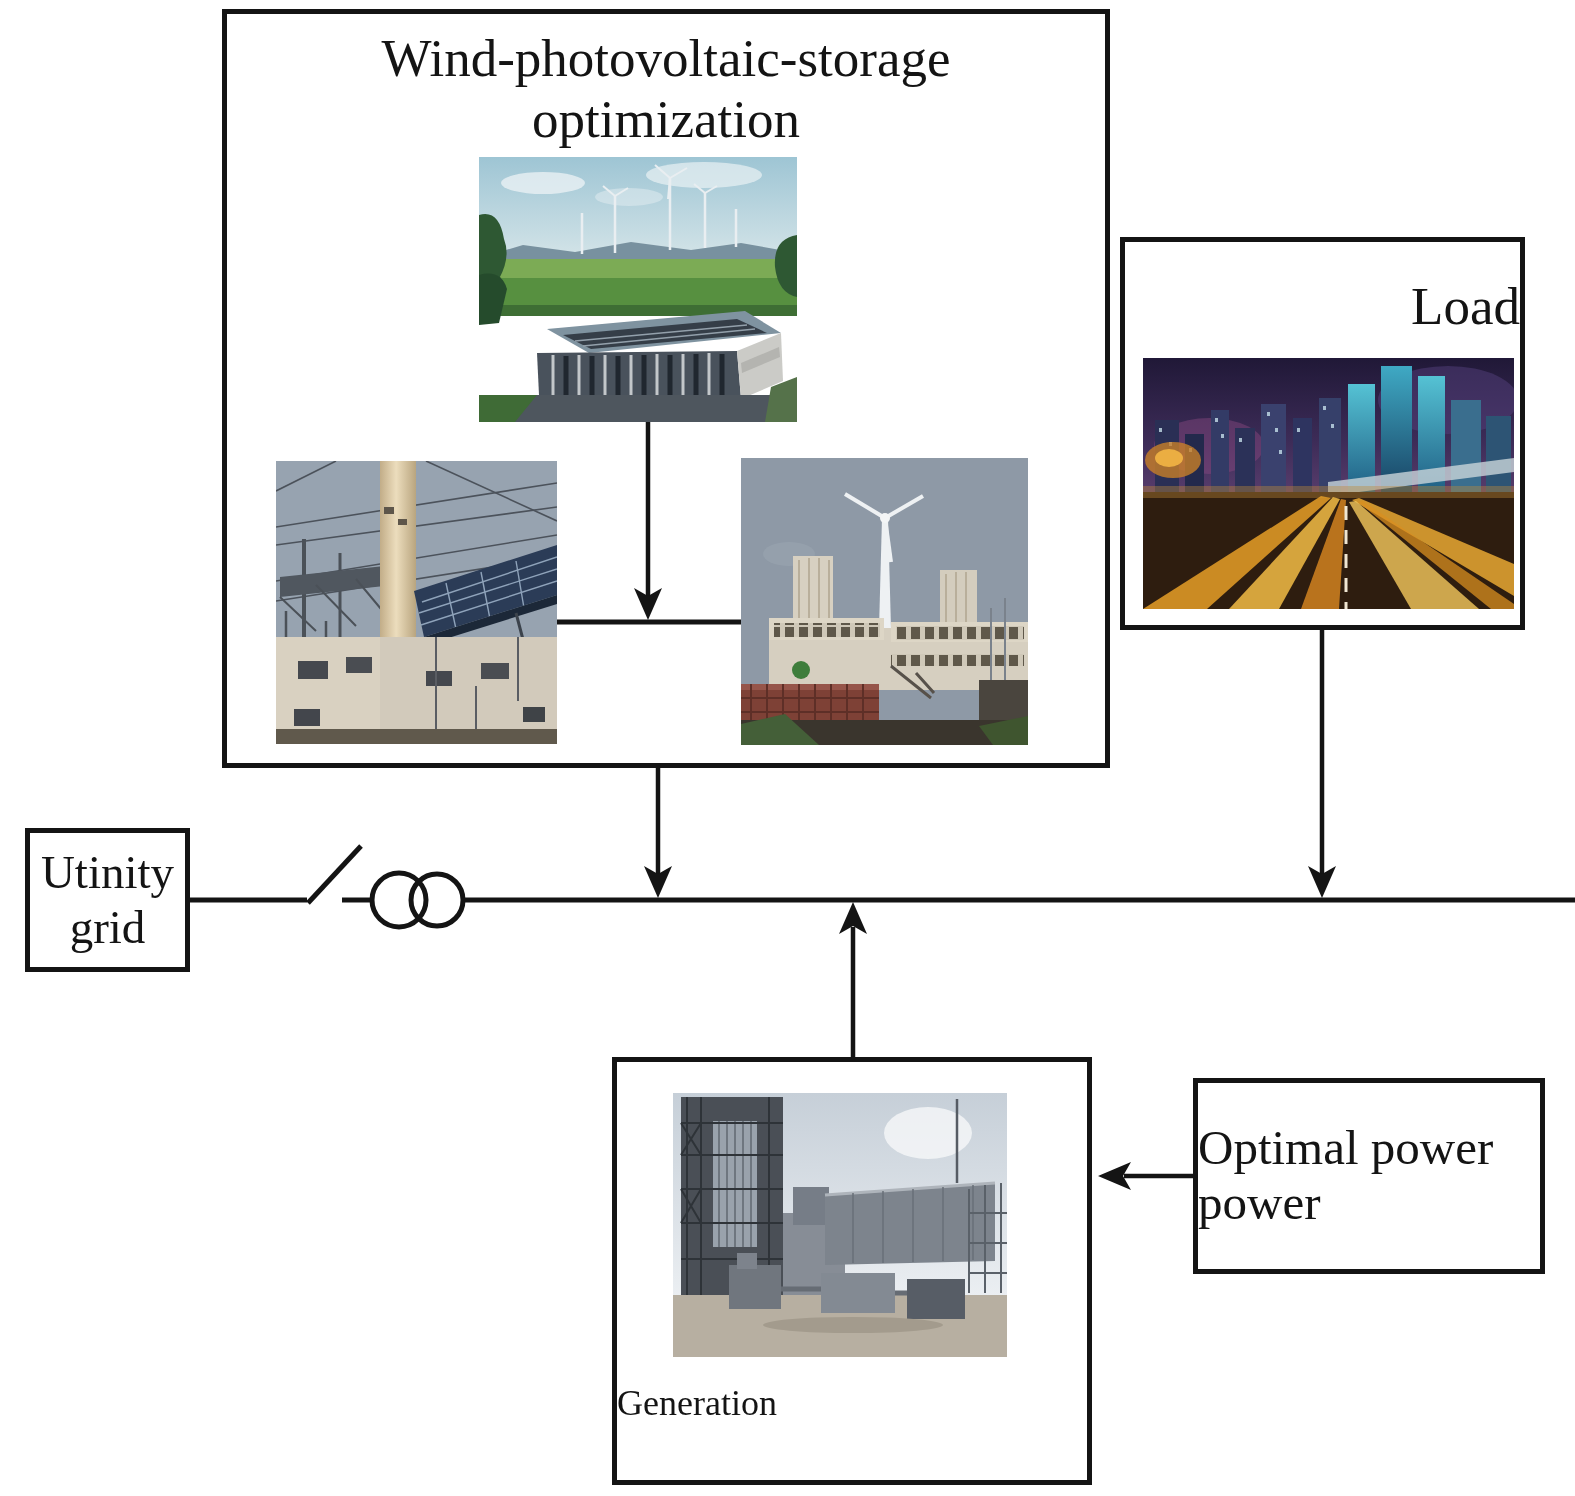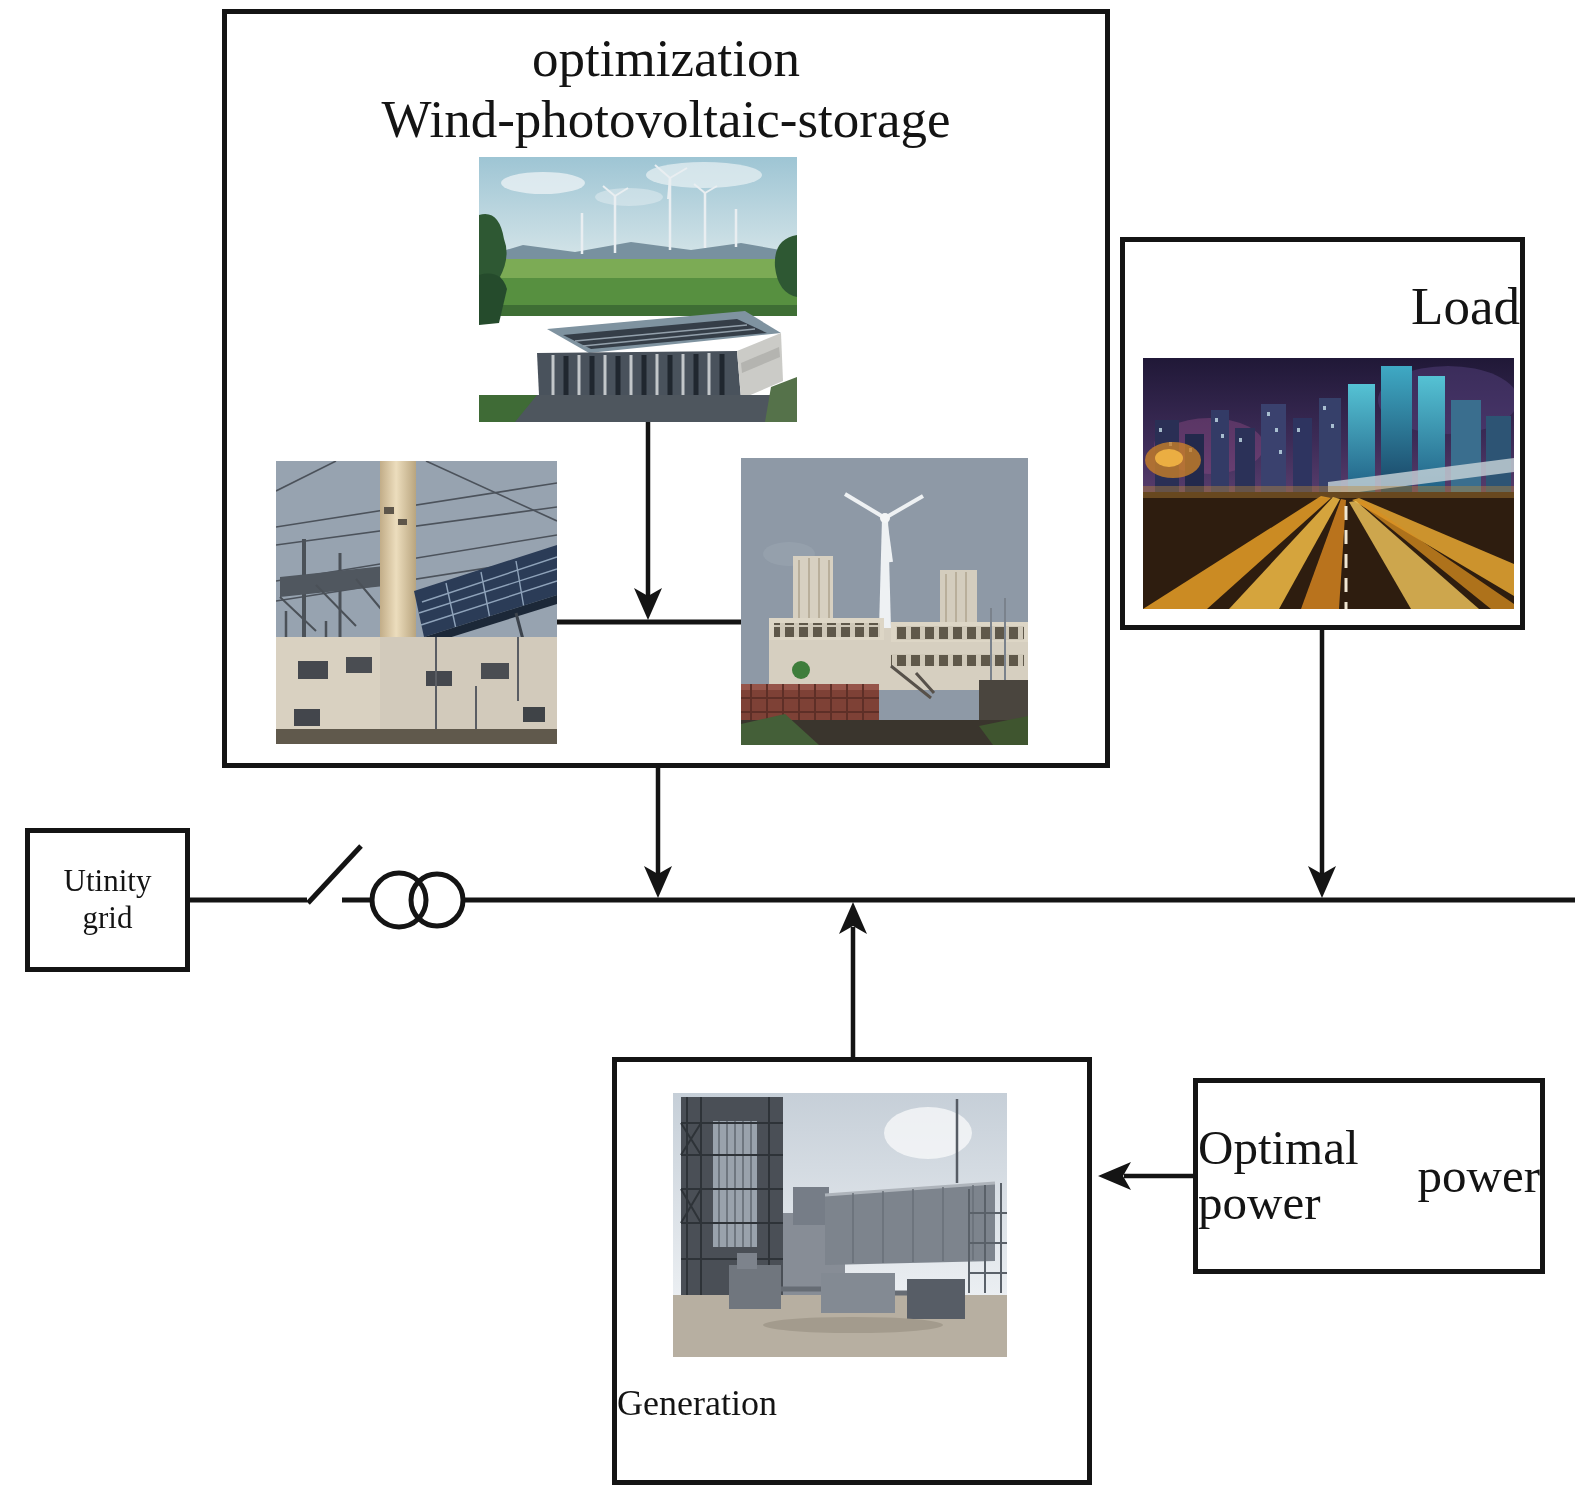--- a/index.html
+++ b/index.html
@@ -5,24 +5,24 @@
   html,body{margin:0;padding:0;background:#ffffff}
   .canvas{position:relative;width:1575px;height:1496px;background:#fff;
           font-family:"Liberation Serif","DejaVu Serif",serif;color:#141414;overflow:hidden}
   .wiring{position:absolute;left:0;top:0;width:1575px;height:1496px}
   .box{position:absolute;border:5px solid #141414;box-sizing:border-box;background:transparent}
   .photo{position:absolute;display:block}
   .wps-title{position:absolute;left:0;right:0;top:14px;text-align:center;font-size:53px;line-height:1.16}
   .wps-title span{display:block}
   .load-title{position:absolute;left:0;right:0;top:34px;text-align:right;font-size:53px}
   .utility-text{position:absolute;left:0;top:0;right:0;bottom:0;display:flex;flex-direction:column;
-                justify-content:center;align-items:center;font-size:31px;line-height:1.18}
+                justify-content:center;align-items:center;font-size:47px;line-height:1.18}
   .gen-label{position:absolute;left:0;right:0;top:320px;font-size:36px}
-  .opf-text{position:absolute;left:0;top:0;right:0;bottom:0;display:flex;flex-direction:row;
-            justify-content:center;align-items:center;font-size:49px;line-height:1.12}
+  .opf-text{position:absolute;left:0;top:0;right:0;bottom:0;display:flex;flex-direction:column;
+            justify-content:center;align-items:flex-start;font-size:49px;line-height:1.12}
   .opf-text span{display:block}
 </style>
 </head>
 <body>
 
 <div class="canvas">
 
   <svg class="wiring" viewBox="0 0 1575 1496">
     <g stroke="#141414" stroke-width="5" fill="none">
       <path d="M190 900 H307"></path>
@@ -44,22 +44,22 @@
       <polygon points="648,620 634,588 648,596 662,588"></polygon>
       <polygon points="658,898 644,866 658,874 672,866"></polygon>
       <polygon points="1322,898 1308,866 1322,874 1336,866"></polygon>
       <polygon points="853,902 839,934 853,926 867,934"></polygon>
       <polygon points="1098,1176 1131,1162 1123,1176 1131,1190"></polygon>
     </g>
   </svg>
 
   <div class="box" style="left:222px;top:9px;width:888px;height:759px">
     <div class="wps-title">
+      <span>Wind-photovoltaic-storage</span>
       <span>optimization</span>
-      <span>Wind-photovoltaic-storage</span>
     </div>
   </div>
 
   <div class="box" style="left:1120px;top:237px;width:405px;height:393px">
     <div class="load-title">Load</div>
   </div>
 
   <div class="box" style="left:25px;top:828px;width:165px;height:144px">
     <div class="utility-text">
       <span>Utinity</span>

